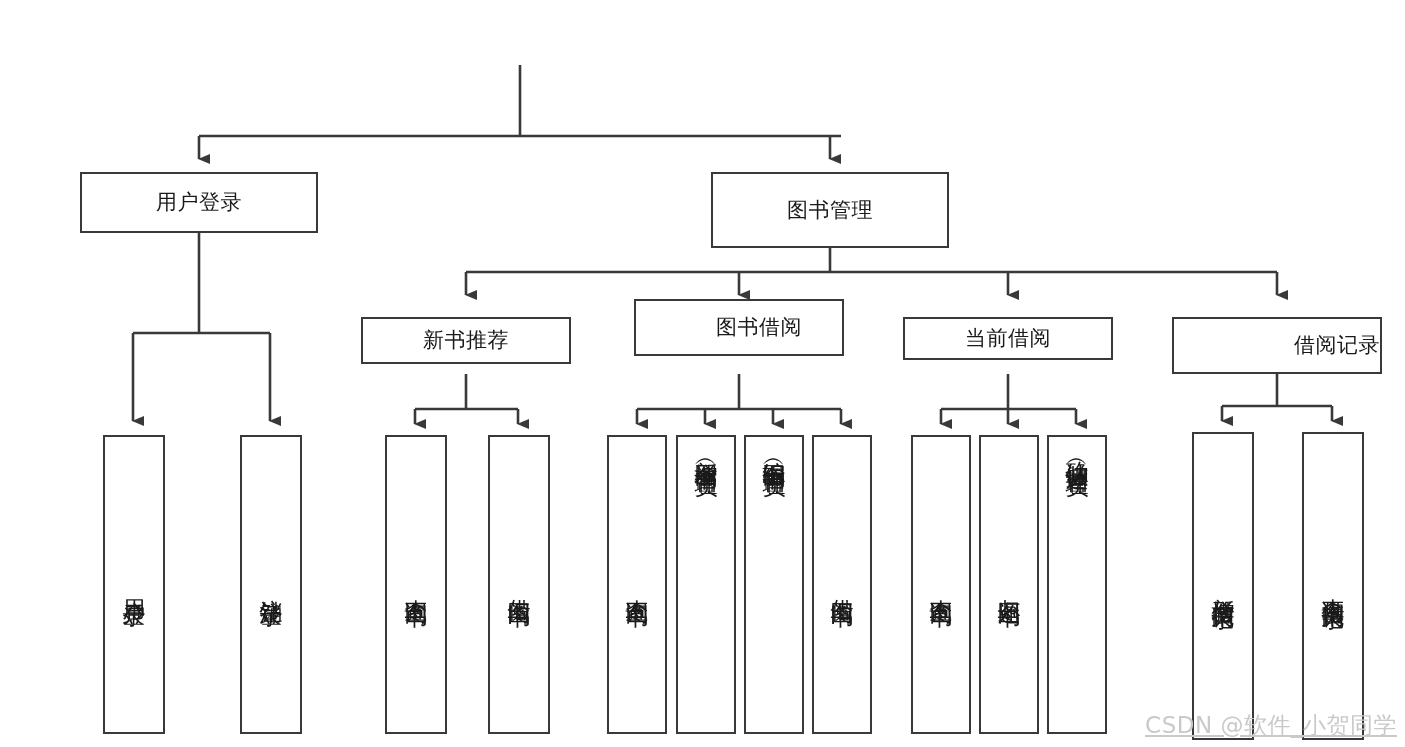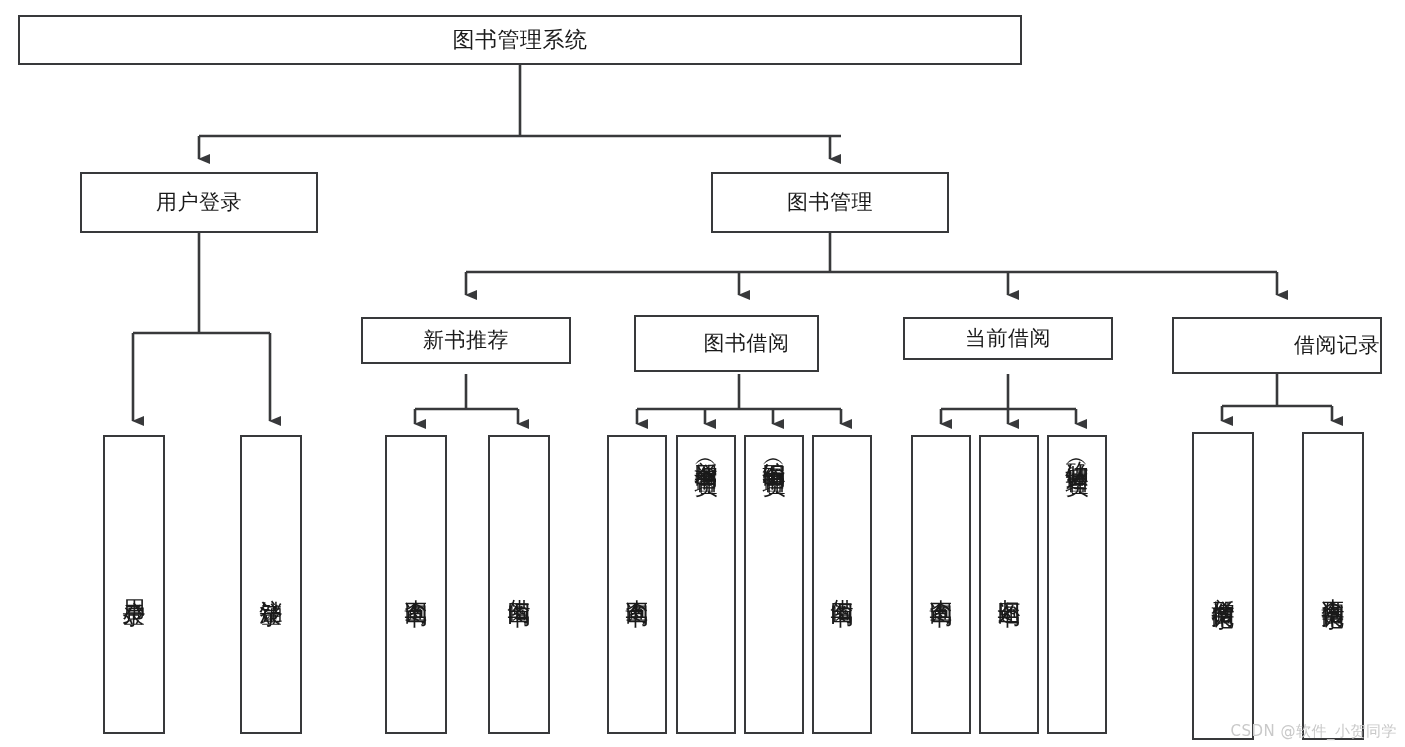--- a/index.html
+++ b/index.html
@@ -66,26 +66,27 @@
     white-space: nowrap;
   }
   .node.vert.center {
     align-items: center;
     padding-top: 0;
   }
   #watermark {
     position: absolute;
     right: 8px;
     bottom: 6px;
-    font-size: 15px;
+    font-size: 23px;
     color: #c9c9c9;
     letter-spacing: 0.5px;
     z-index: 5;
     white-space: nowrap;
     font-family: "DejaVu Sans", "Liberation Sans", sans-serif;
+    text-decoration: underline;
   }
 </style>
 </head>
 <body>
 
 <div id="canvas">
 
   <svg id="edges" viewBox="0 0 1405 747" width="1405" height="747">
     <defs>
       <marker id="arrow" viewBox="0 0 10 12" refX="5" refY="11" markerWidth="10" markerHeight="12" orient="auto-start-reverse" markerUnits="userSpaceOnUse">
@@ -130,35 +131,32 @@
       <path d="M 1008 409 L 1008 424" marker-end="url(#arrow)"></path>
       <path d="M 1076 409 L 1076 424" marker-end="url(#arrow)"></path>
 
       <path d="M 1277 374 L 1277 406"></path>
       <path d="M 1222 406 L 1332 406"></path>
       <path d="M 1222 406 L 1222 421" marker-end="url(#arrow)"></path>
       <path d="M 1332 406 L 1332 421" marker-end="url(#arrow)"></path>
     </g>
   </svg>
 
-  <div class="node horiz root" style="left:18px; top:15px; width:1004px; height:50px;">
-    <span class="label">图书管理系统</span>
-  </div>
 
   <div class="node horiz" style="left:80px; top:172px; width:238px; height:61px;">
     <span class="label">用户登录</span>
   </div>
-  <div class="node horiz" style="left:711px; top:172px; width:238px; height:61px;">
+  <div class="node horiz" style="left:711px; top:172px; width:238px; height:76px;">
     <span class="label">图书管理</span>
   </div>
 
   <div class="node horiz" style="left:361px; top:317px; width:210px; height:47px;">
     <span class="label">新书推荐</span>
   </div>
-  <div class="node horiz" style="left:634px; top:315px; width:185px; height:57px;padding-left:40px;">
+  <div class="node horiz" style="left:634px; top:299px; width:210px; height:57px;padding-left:40px;">
     <span class="label">图书借阅</span>
   </div>
   <div class="node horiz" style="left:903px; top:317px; width:210px; height:43px;">
     <span class="label">当前借阅</span>
   </div>
   <div class="node horiz" style="left:1172px; top:317px; width:210px; height:57px;justify-content:flex-end;">
     <span class="label">借阅记录</span>
   </div>
 
   <div class="node vert center" style="left:103px; top:435px; width:62px; height:299px;">

